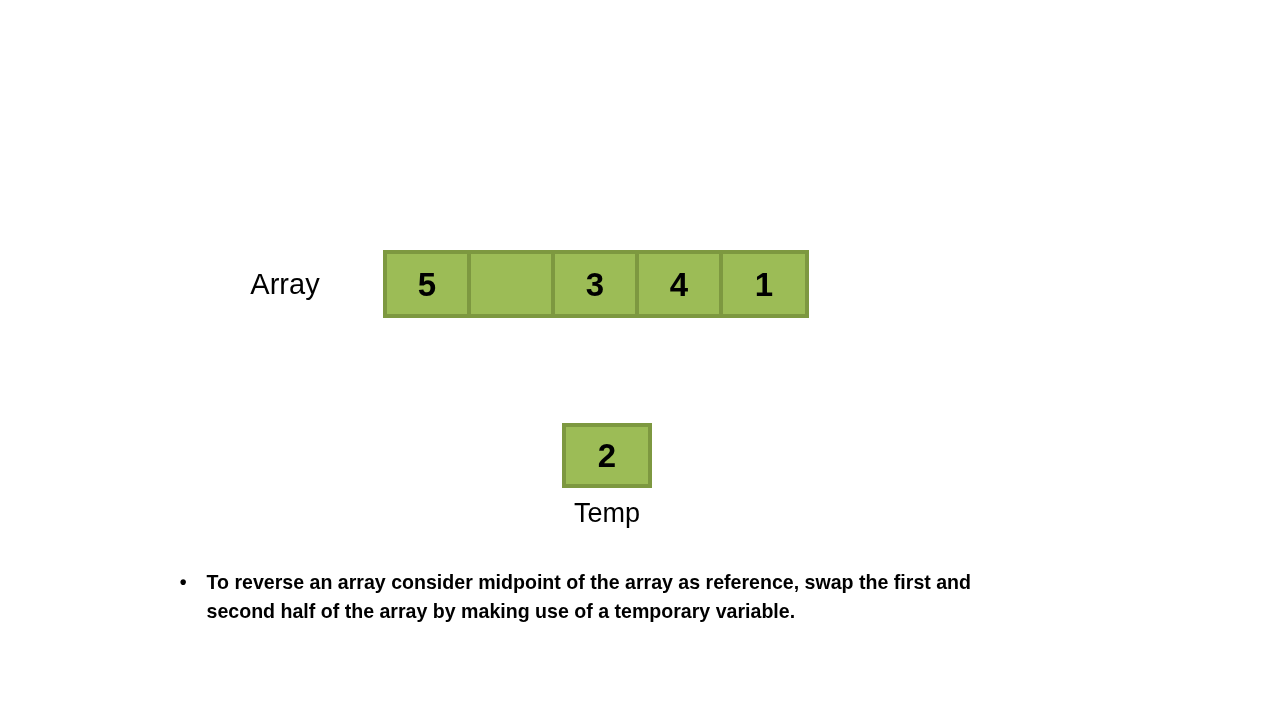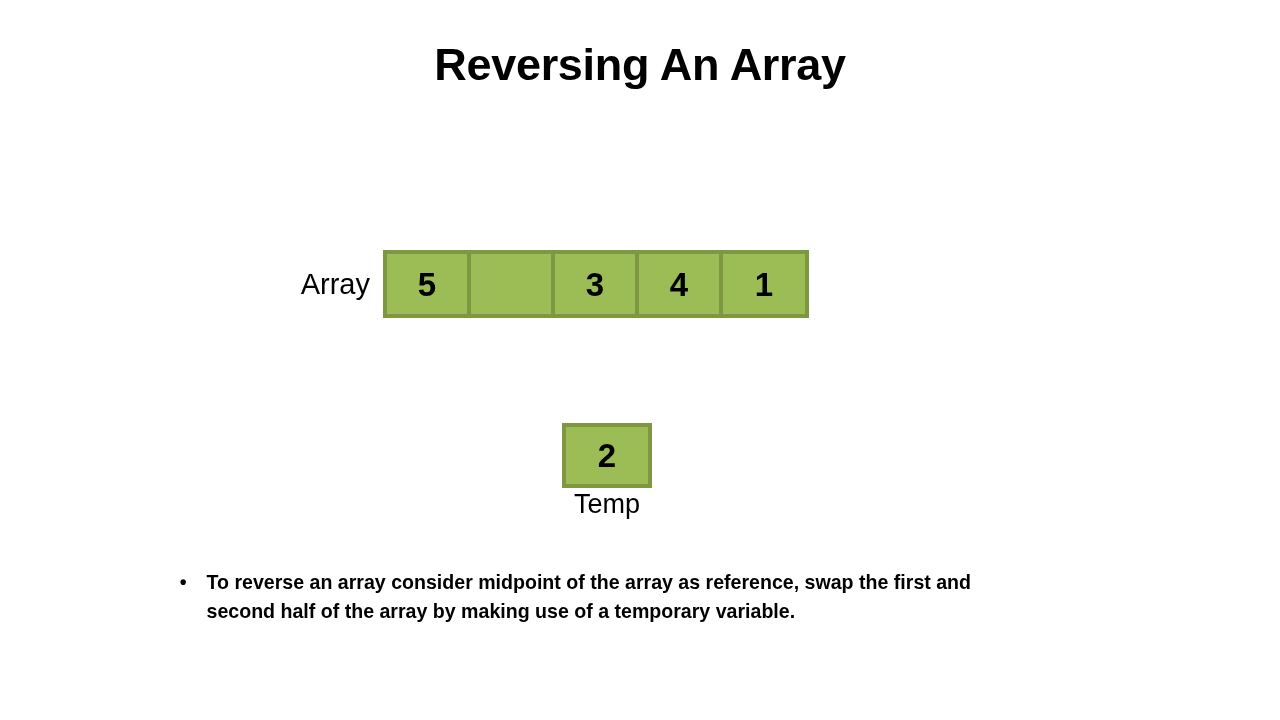--- a/index.html
+++ b/index.html
@@ -41,21 +41,21 @@
     left: 0;
     top: 250px;
     width: 1280px;
     height: 70px;
   }
   .array-label {
     position: absolute;
     left: 200px;
     top: 16px;
     width: 170px;
-    text-align: right;
+    text-align: center;
     font-size: 29px;
     line-height: 36px;
     font-weight: normal;
     color: #000000;
   }
   .array-boxes {
     position: absolute;
     left: 383px;
     top: 0px;
     height: 68px;
@@ -98,20 +98,21 @@
     border: 4px solid #7d9840;
     display: flex;
     align-items: center;
     justify-content: center;
     font-size: 33px;
     font-weight: bold;
     color: #000000;
     line-height: 1;
   }
   .temp-label {
+    margin-top: 9px;
     width: 90px;
     text-align: center;
     font-size: 27px;
     line-height: 32px;
     font-weight: normal;
     color: #000000;
   }
 
   
   .bullet-block {
@@ -138,21 +139,20 @@
     font-size: 20.5px;
     line-height: 29px;
     font-weight: bold;
     color: #000000;
   }
 </style>
 </head>
 <body>
 
 <div class="slide-title">
-  <span class="title-line">Reversing An Array</span>
 </div>
 
 <div class="array-row">
   <div class="array-label">Array</div>
   <div class="array-boxes">
     <div class="array-cell">5</div>
     <div class="array-cell"></div>
     <div class="array-cell">3</div>
     <div class="array-cell">4</div>
     <div class="array-cell">1</div>

